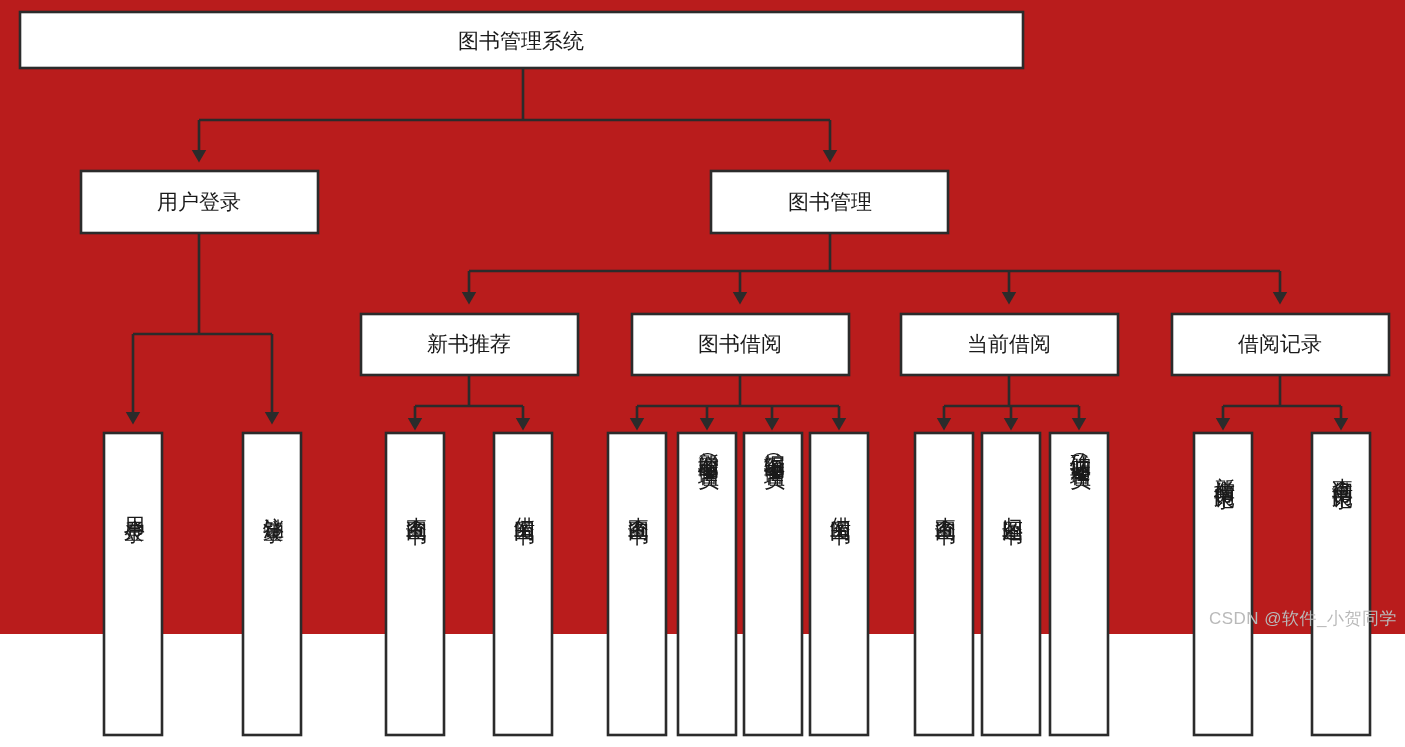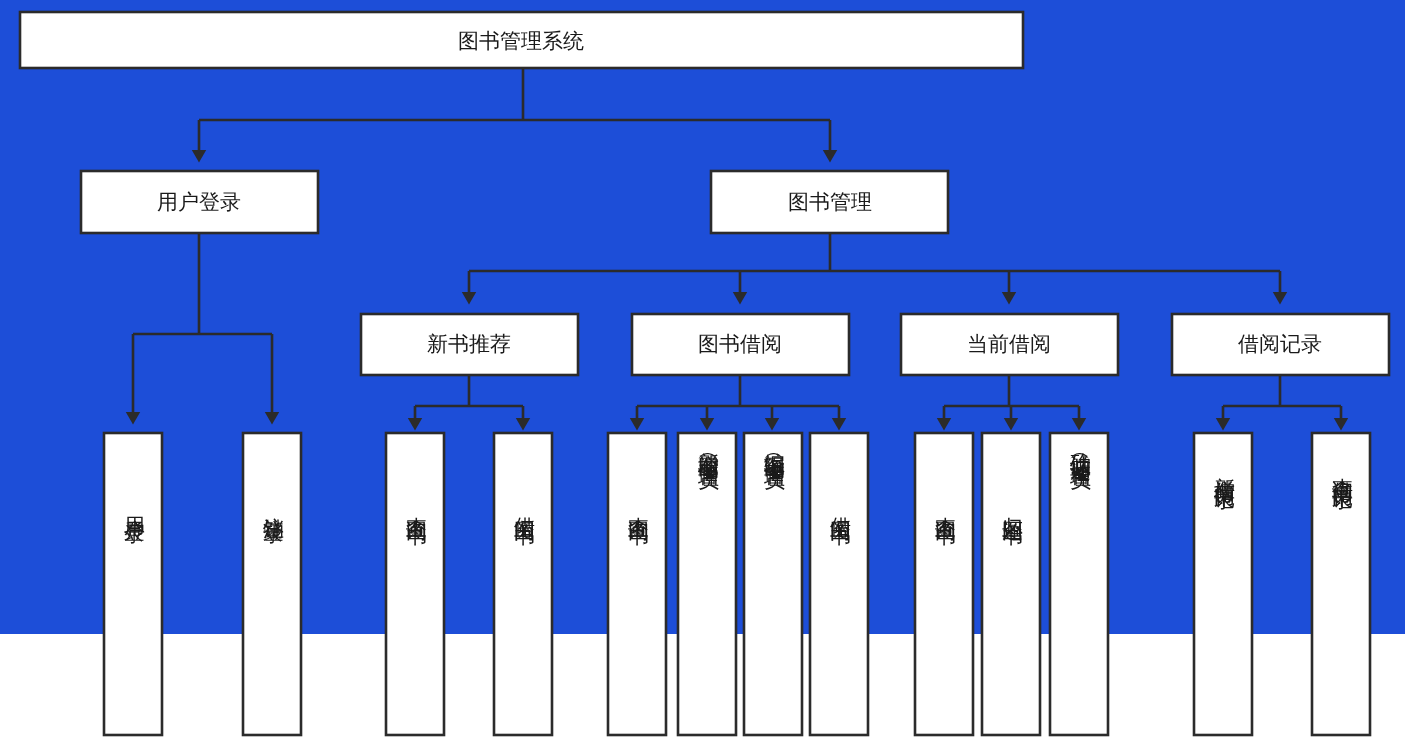--- a/index.html
+++ b/index.html
@@ -10,21 +10,21 @@
   body {
     width: 1405px;
     height: 747px;
     font-family: "Liberation Sans", sans-serif;
     overflow: hidden;
   }
   #diagram-root {
     position: relative;
     width: 1405px;
     height: 634px;
-    background: #1d4ed8;
+    background: #b91c1c;
   }
   svg#flow {
     position: absolute;
     left: 0;
     top: 0;
     width: 1405px;
     height: 747px;
     display: block;
   }
   .node-rect {
@@ -213,14 +213,15 @@
       <rect class="node-rect" x="1194" y="433" width="58" height="302"></rect>
       <text class="node-label v" x="1223" y="468">新增借阅记录</text>
     </g>
     <g>
       <rect class="node-rect" x="1312" y="433" width="58" height="302"></rect>
       <text class="node-label v" x="1341" y="468">查询借阅记录</text>
     </g>
 
   </svg>
 
+  <div class="watermark">CSDN @软件_小贺同学</div>
 
 </div>
 
 </body></html>

